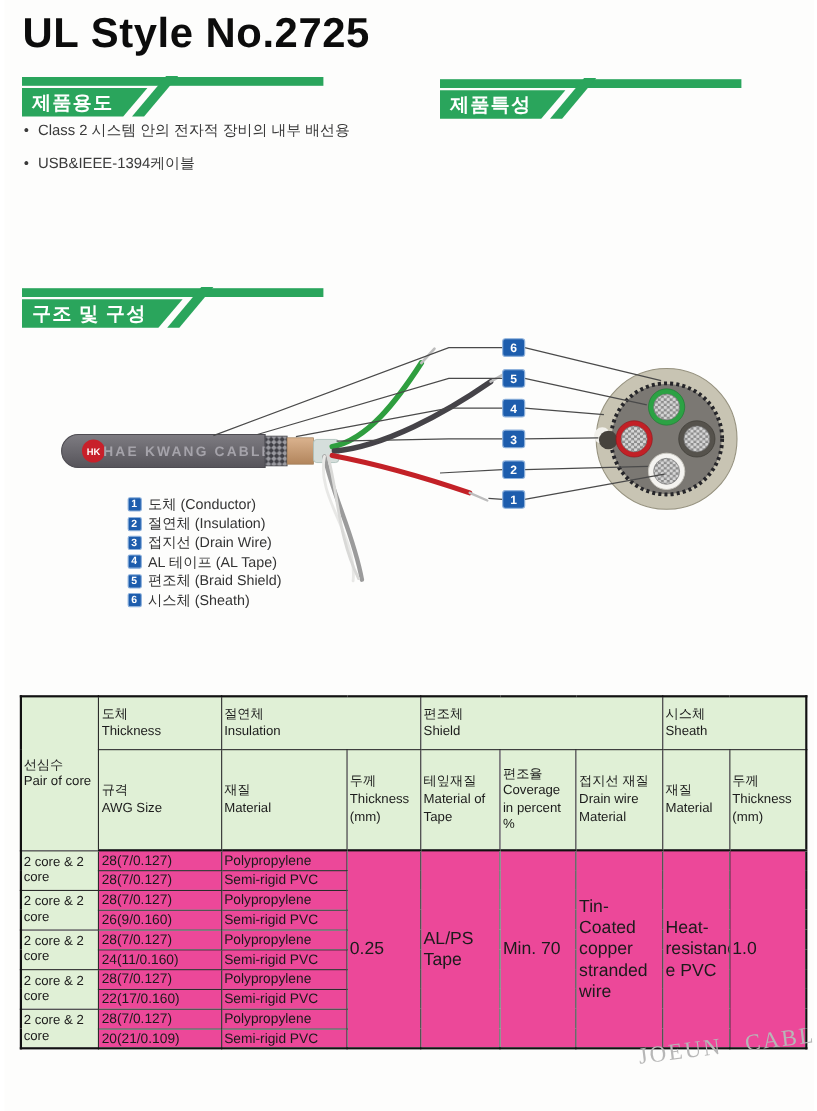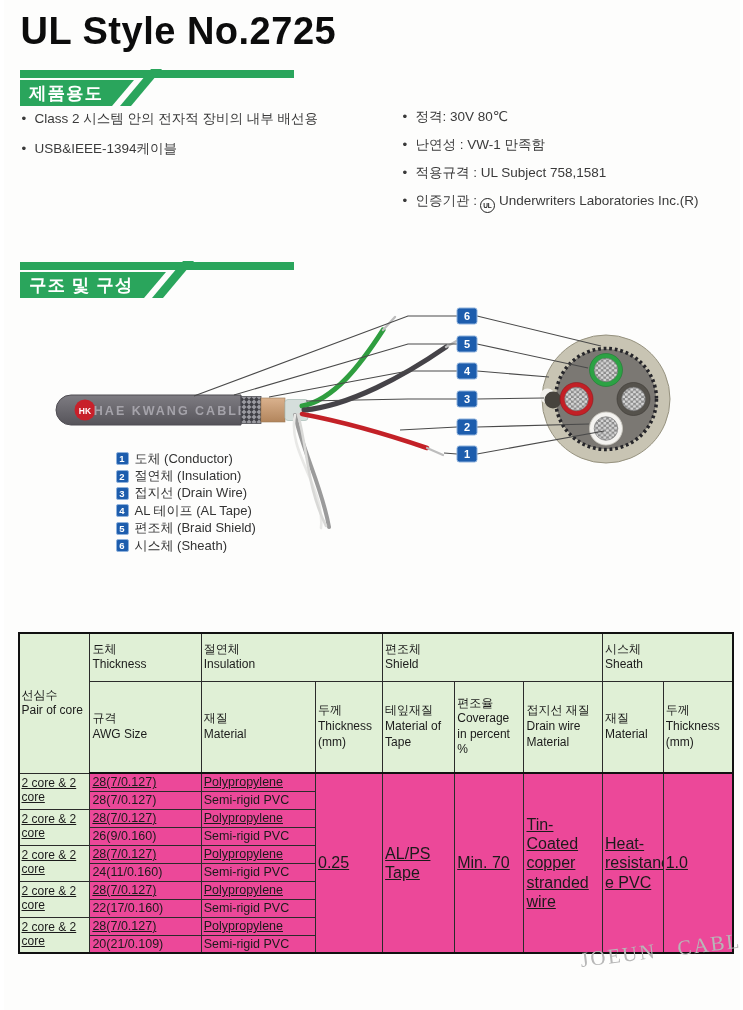--- a/index.html
+++ b/index.html
@@ -53,21 +53,21 @@
   .spec-table th, .spec-table td {
     border:1px solid #2b2b2b; text-align:left; vertical-align:middle;
     padding:1px 2px; font-weight:normal; overflow:hidden;
   }
   .spec-table thead th { background:#e0f0d6; line-height:1.3; }
   .spec-table thead tr.hrow1 th { height:48px; }
   .spec-table thead tr.hrow2 th { height:92px; border-bottom:2px solid #111; }
   .spec-table th .th-ko, .spec-table th .th-en, .spec-table th .th-unit { display:block; }
   .spec-table tbody td { height:18px; font-size:12.5px; background:#ec4899; }
   .spec-table tbody td.pair { background:#e0f0d6; font-size:12px; line-height:1.15; }
-  .spec-table tbody tr.gstart td { border-top:1.6px solid #111;text-decoration:underline; }
+  .spec-table tbody tr.gstart td { border-top:1.6px solid #111; }
   .spec-table tbody td.m-cell { font-size:16px; line-height:1.2; }
   
   .watermark {
     position:absolute; left:578px; top:948px; z-index:5;
     font-family:"Liberation Serif","DejaVu Serif",serif;
     font-size:21px; color:#b7b7b7; letter-spacing:2px; word-spacing:14px;
     transform:rotate(-7deg); transform-origin:left bottom; white-space:nowrap;
   }
 </style>
 </head>
@@ -83,28 +83,28 @@
       <polygon points="2,14 116,14 94,40 2,40" fill="#2aa55c"></polygon>
       <polygon points="102,40 133,3 144,3 113,40" fill="#2aa55c"></polygon>
       <text x="11" y="33">제품용도</text>
     </svg>
   </div>
   <ul class="bullets bullets-use">
     <li>Class 2 시스템 안의 전자적 장비의 내부 배선용</li>
     <li>USB&amp;IEEE-1394케이블</li>
   </ul>
 
-  <ul class="bullets bullets-feat">
-    <li>정격: 30V 80℃</li>
-    <li>난연성 : VW-1 만족함</li>
-    <li>적용규격 : UL Subject 758,1581</li>
-    <li><span>인증기관 :</span><span class="ul-mark">
-          <span>UL</span>
-        </span><span>Underwriters Laboratories Inc.(R)</span></li>
-  </ul>
+  <div class="banner banner-feat">
+    <svg width="282" height="42" viewBox="0 0 282 42">
+      <rect x="2" y="4" width="274" height="8" fill="#2aa55c"></rect>
+      <polygon points="2,14 116,14 94,40 2,40" fill="#2aa55c"></polygon>
+      <polygon points="102,40 133,3 144,3 113,40" fill="#2aa55c"></polygon>
+      <text x="11" y="33">제품특성</text>
+    </svg>
+  </div>
 
   <div class="banner banner-structure">
     <svg width="282" height="42" viewBox="0 0 282 42">
       <rect x="2" y="4" width="274" height="8" fill="#2aa55c"></rect>
       <polygon points="2,14 148,14 126,40 2,40" fill="#2aa55c"></polygon>
       <polygon points="134,40 165,3 176,3 145,40" fill="#2aa55c"></polygon>
       <text x="11" y="33">구조 및 구성</text>
     </svg>
   </div>
 

